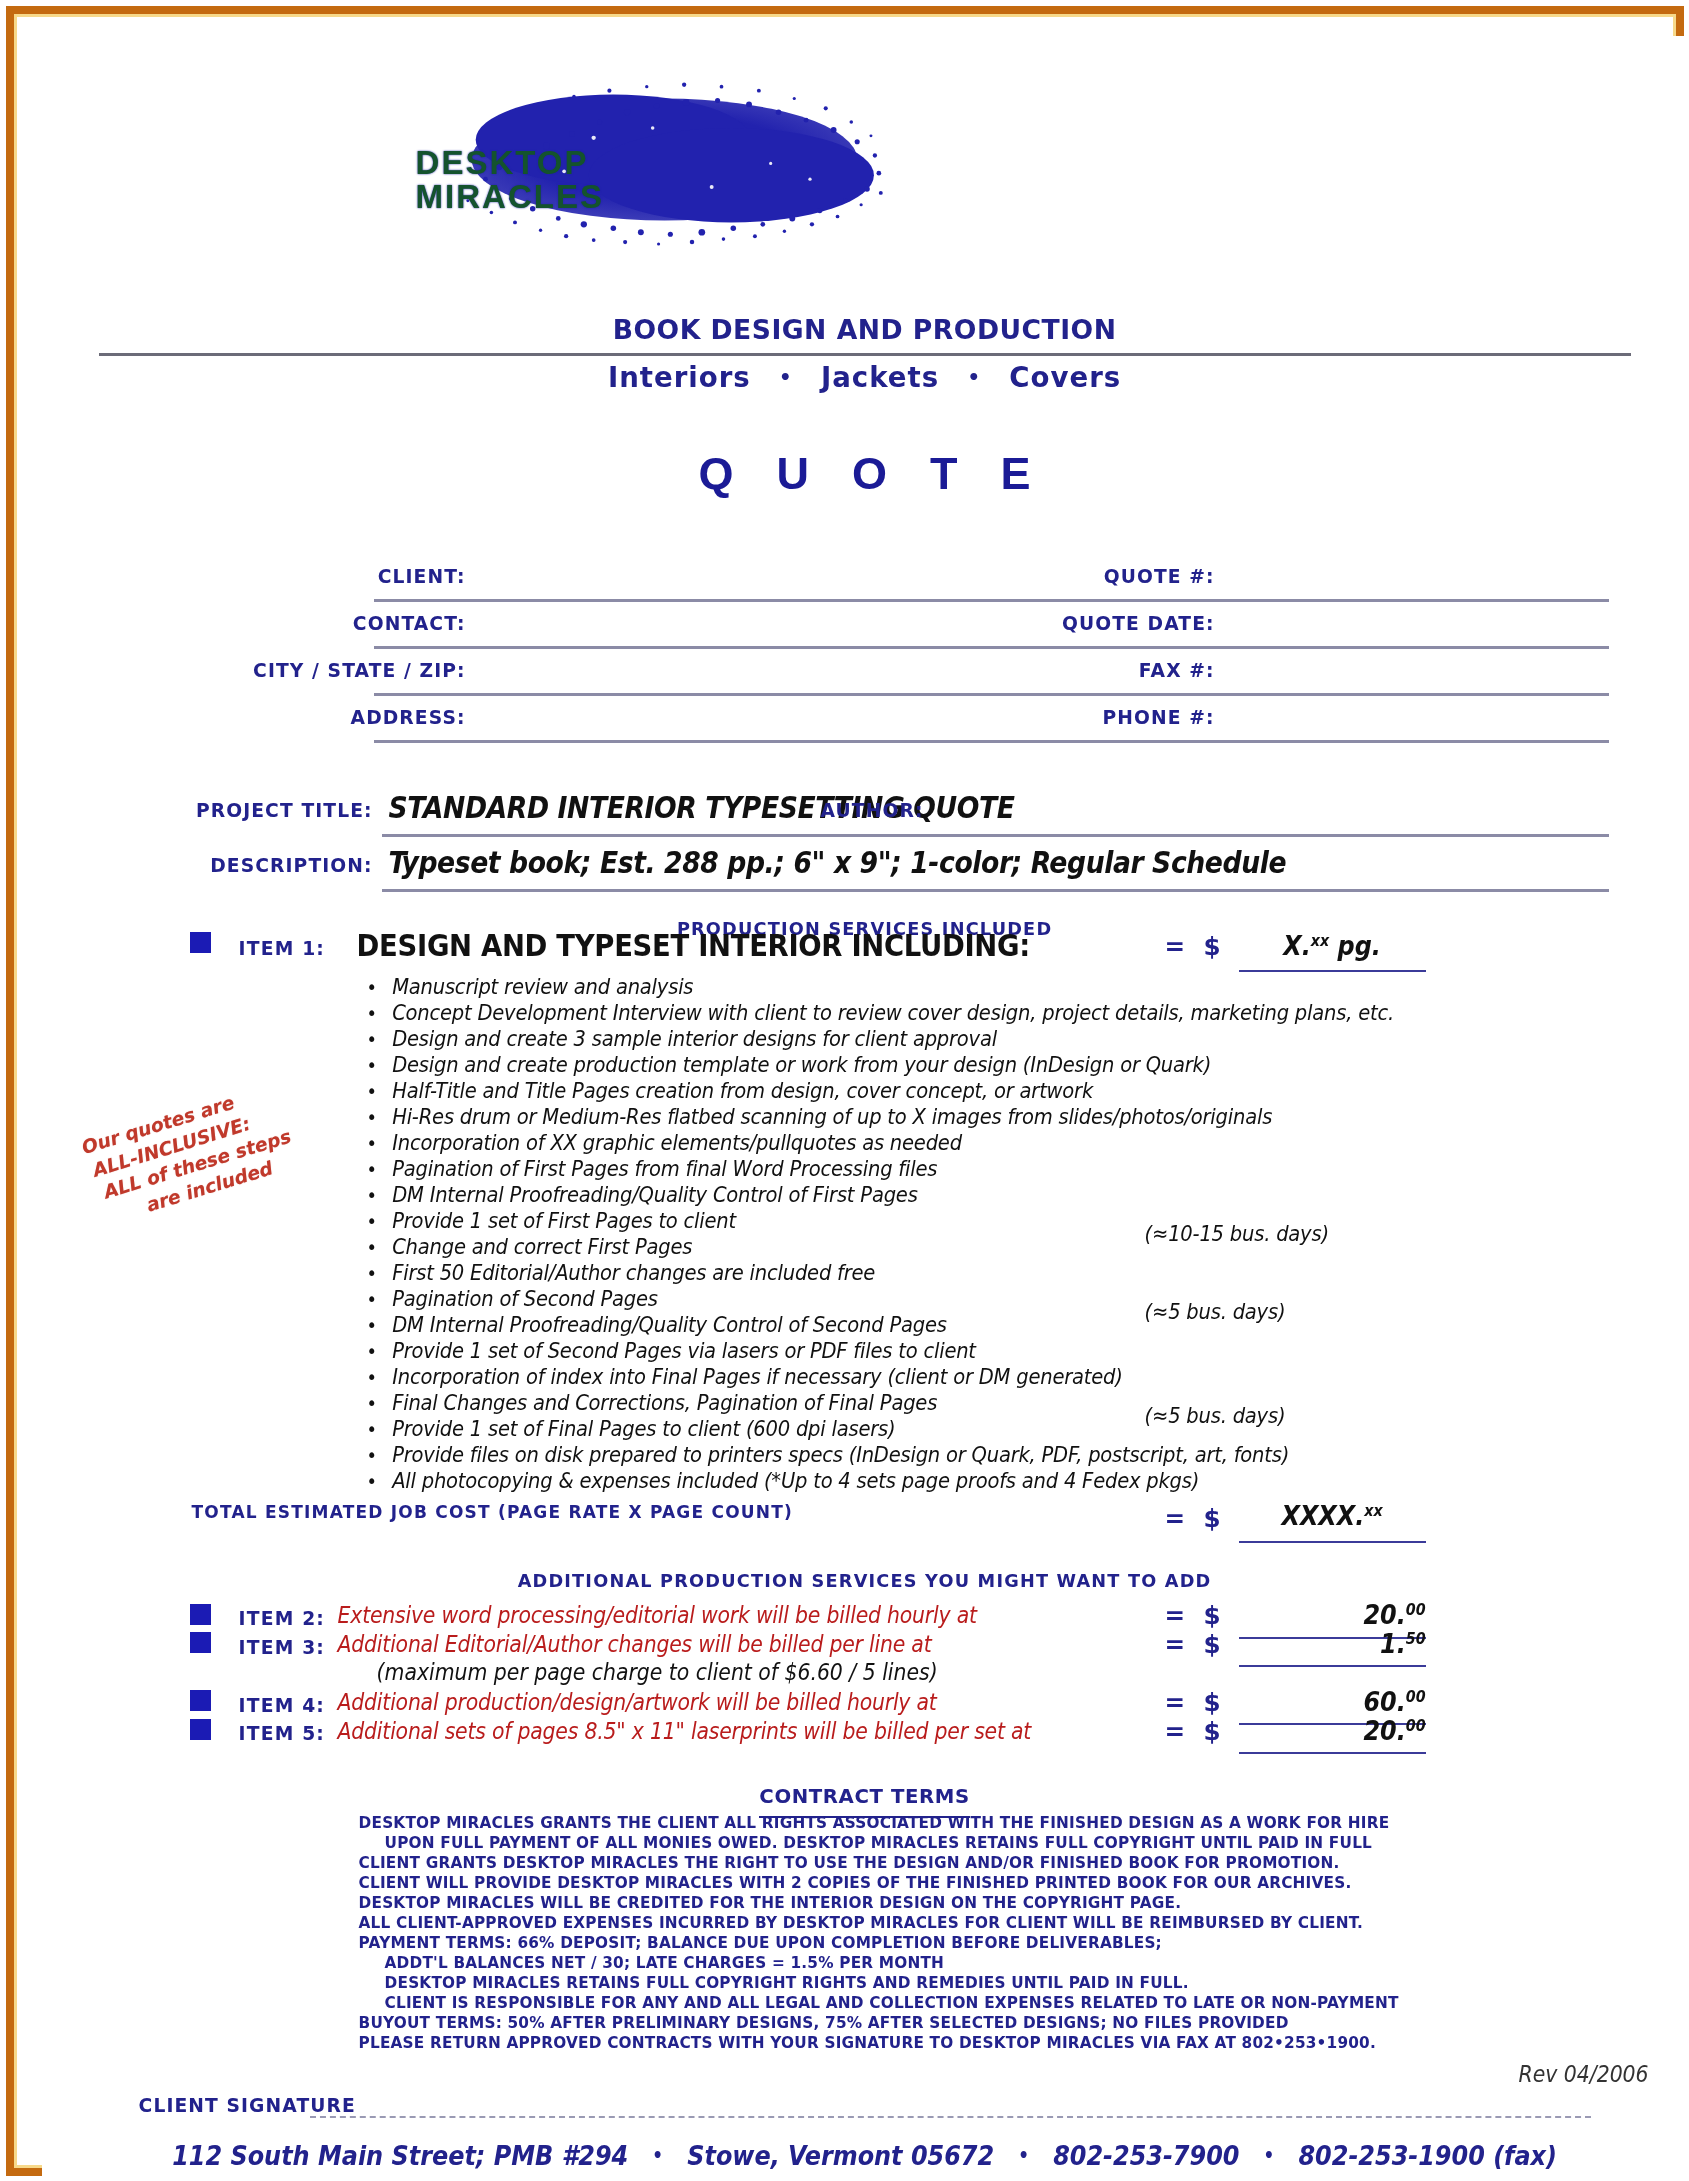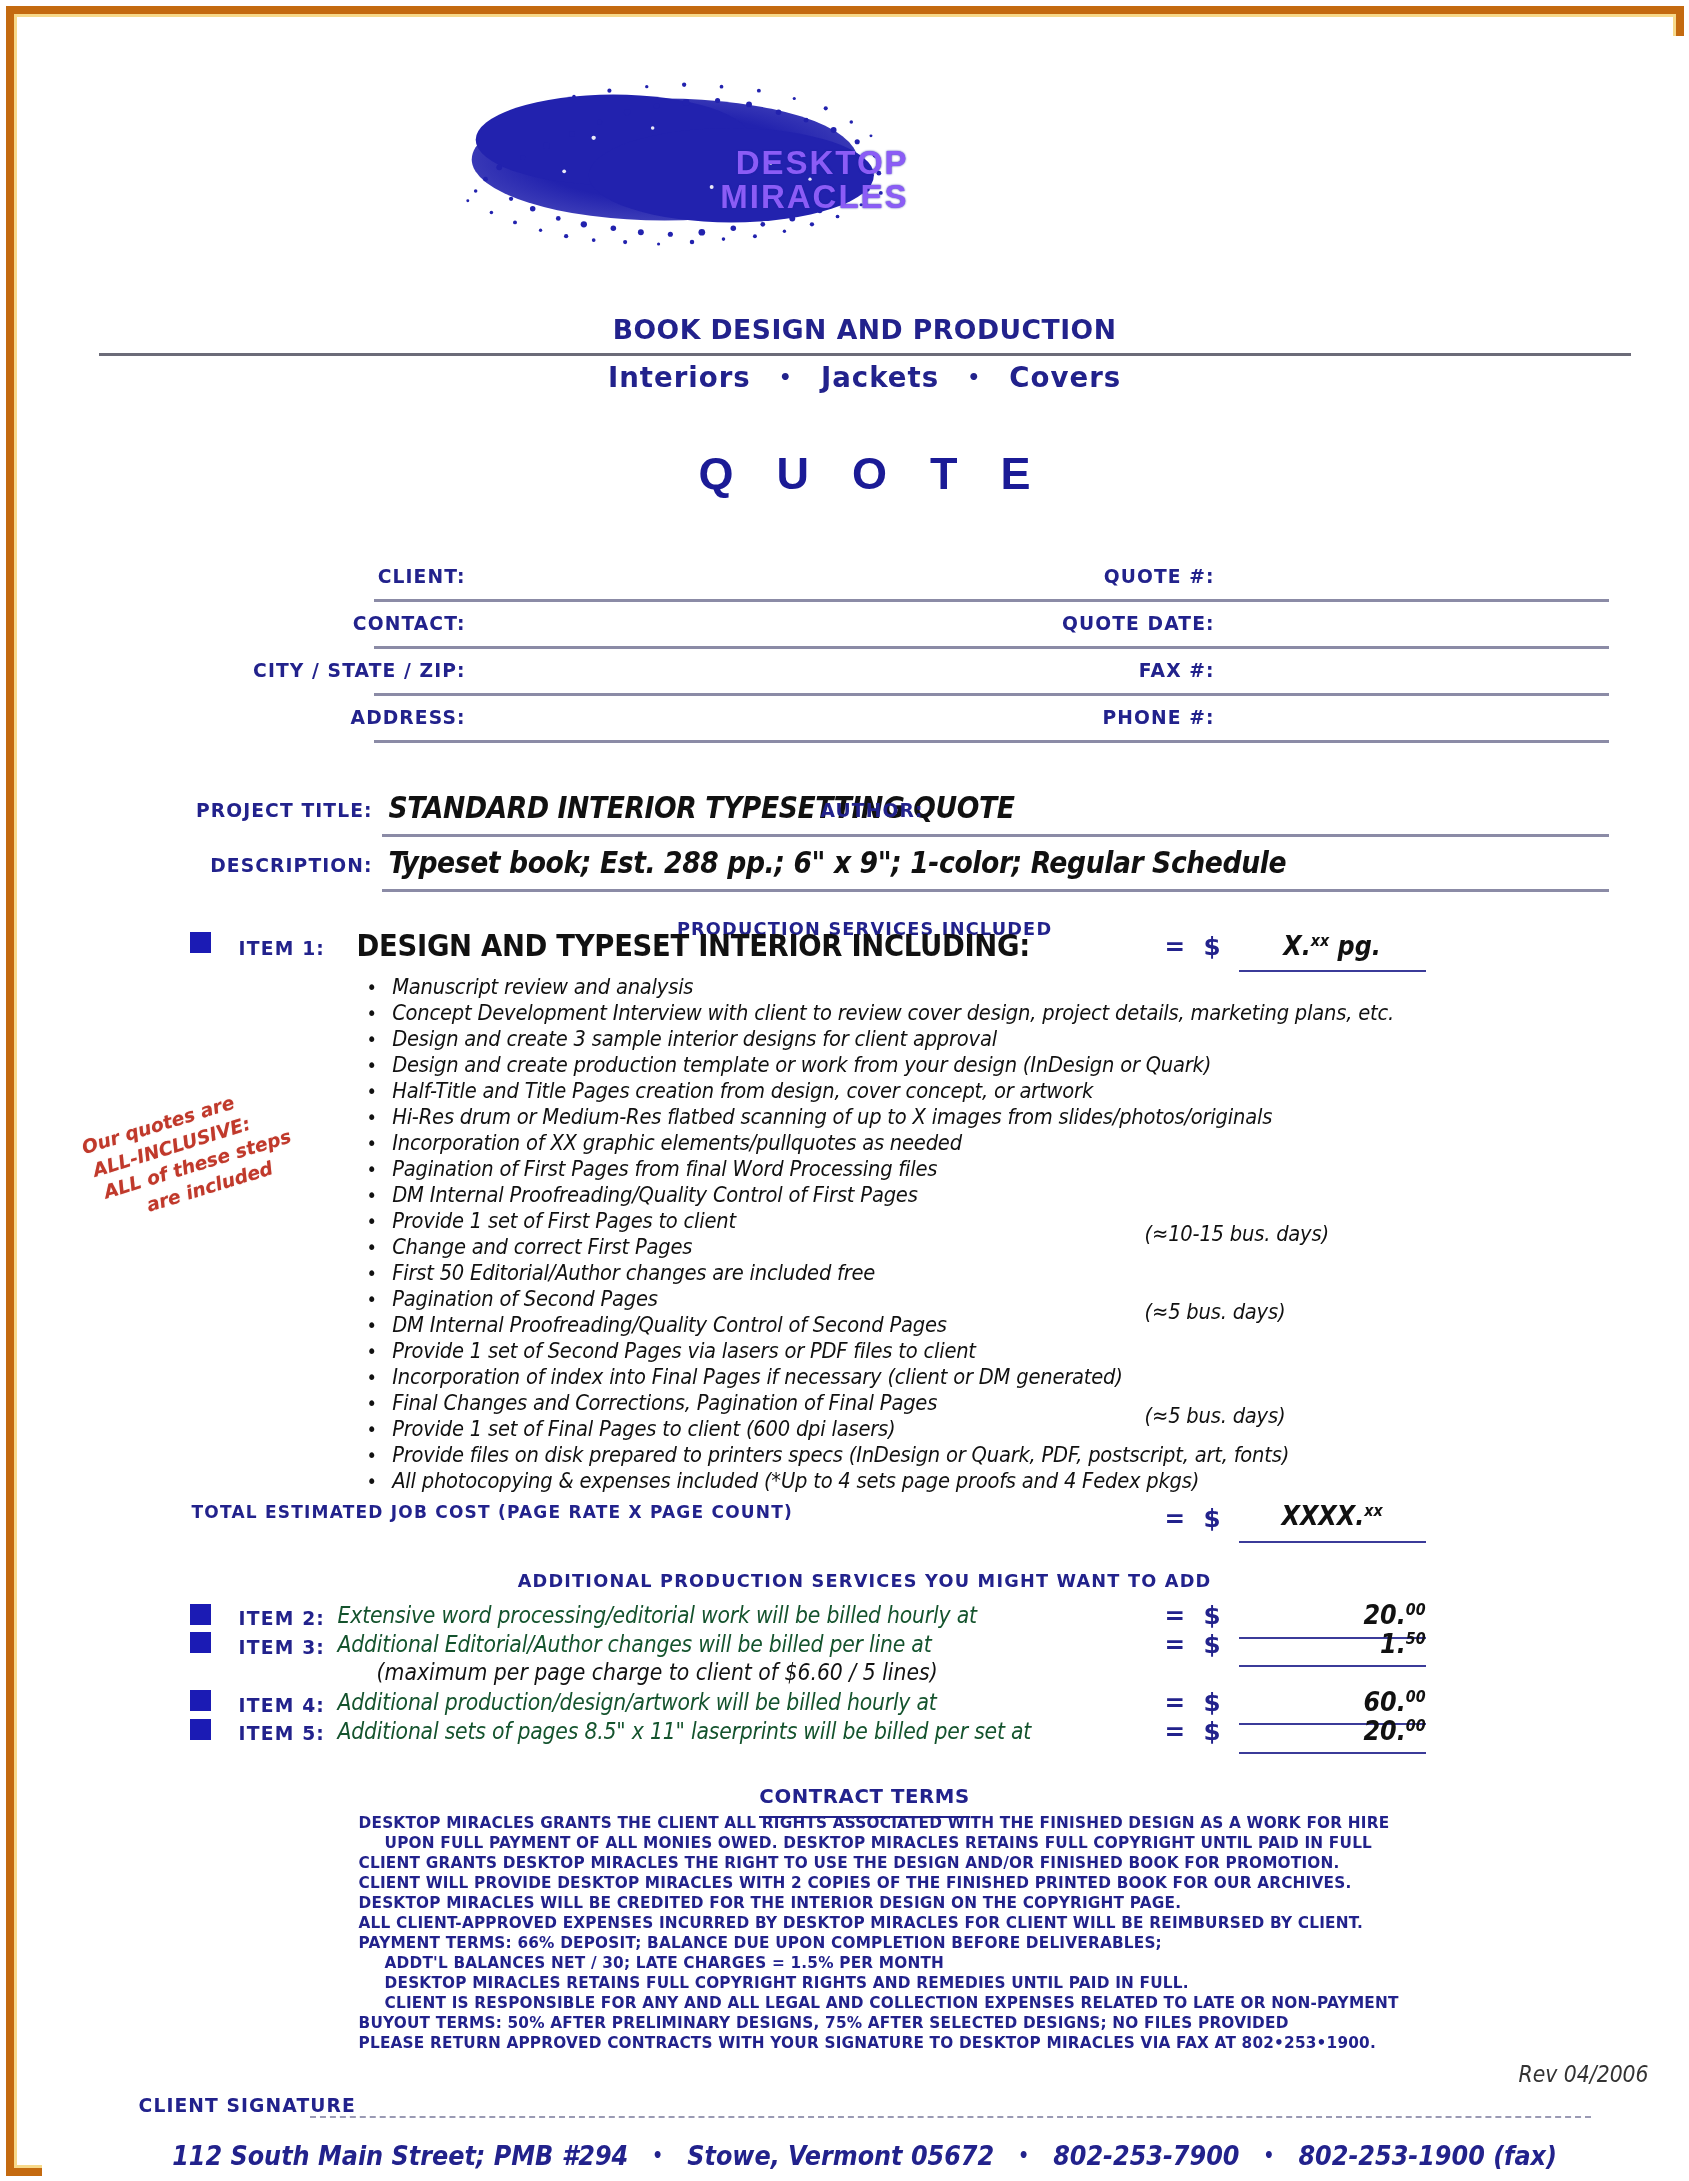--- a/index.html
+++ b/index.html
@@ -56,22 +56,22 @@
     left: 374px;
     top: 33px;
     width: 493px;
     height: 177px;
   }
   .logo-svg { display:block; width:493px; height:177px; }
   .logo-text {
     position: absolute;
     left: 0; top: 77px;
     width: 493px;
-    text-align: right;
-    color: #8b5cf6;
+    text-align: left;
+    color: #14532d;
     font-family: "Liberation Sans", sans-serif;
     font-weight: bold;
     letter-spacing: 2px;
     line-height: 1.04;
     text-shadow: 0 0 2px #1d1fa0;
   }
   .logo-line1 { font-size: 33px; }
   .logo-line2 { font-size: 33px; }
 
   
@@ -292,21 +292,21 @@
     font-family: "DejaVu Sans", sans-serif;
     font-size: 17px;
     font-weight: bold;
     letter-spacing: 1.2px;
     white-space: nowrap;
   }
 
   
   .add-item {
     position: absolute;
-    color: #14532d;
+    color: #b91c1c;
     font-family: "DejaVu Sans Condensed", "DejaVu Sans", sans-serif;
     font-size: 22.7px;
     font-style: italic;
     letter-spacing: -0.2px;
     white-space: nowrap;
   }
   .add-note {
     position: absolute;
     color: #111;
     font-family: "DejaVu Sans Condensed", "DejaVu Sans", sans-serif;

